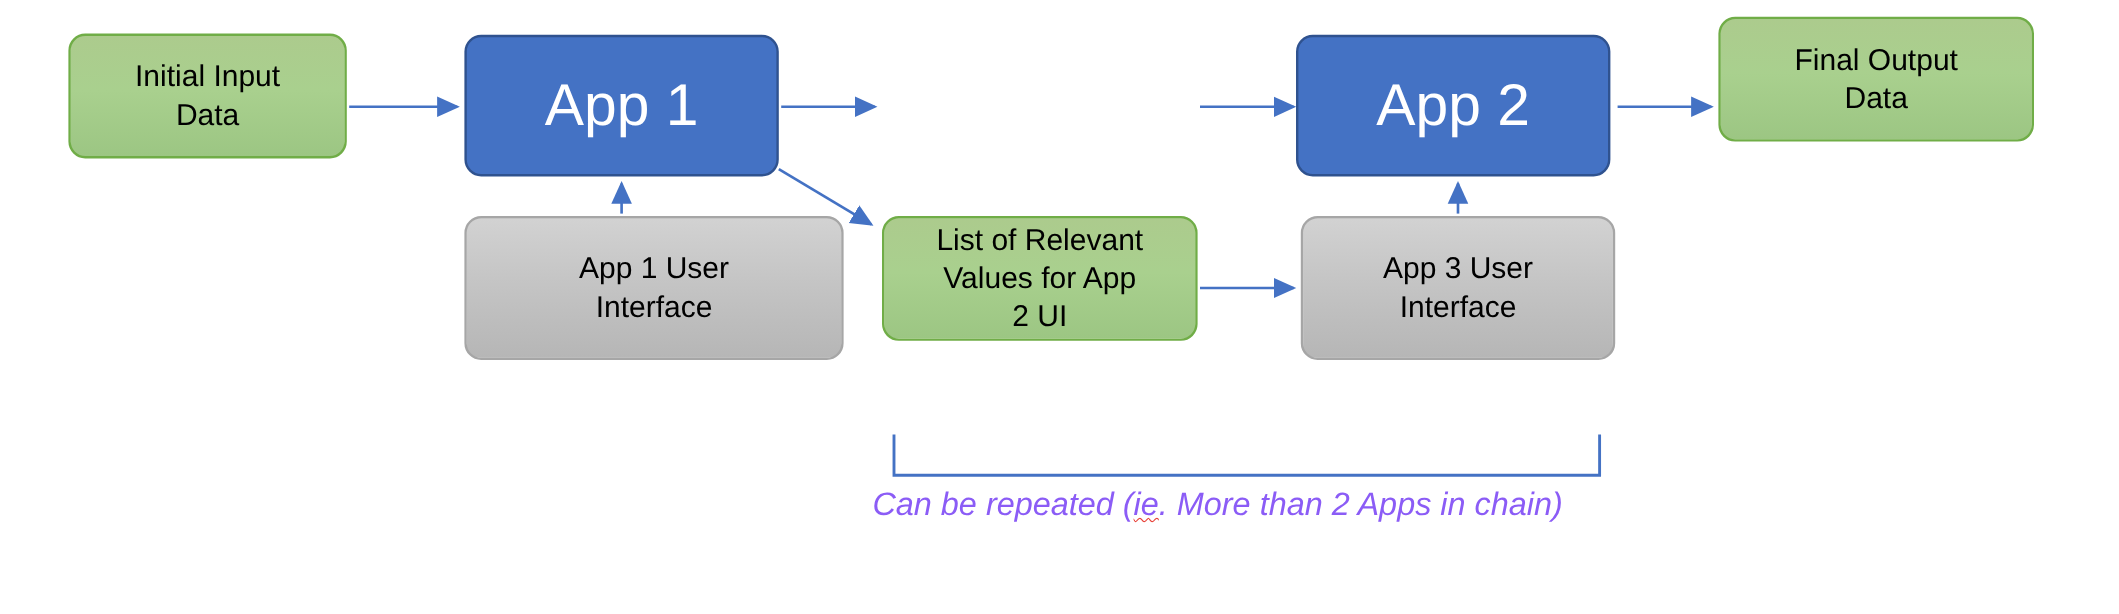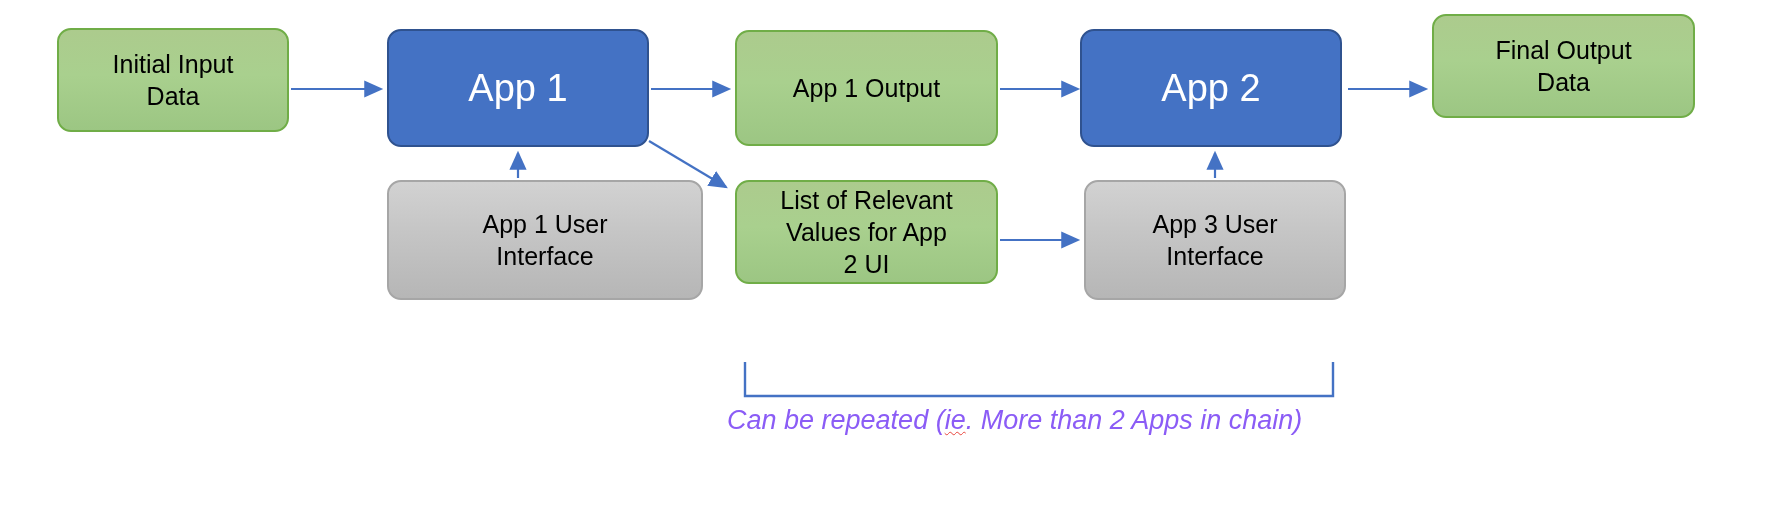--- a/index.html
+++ b/index.html
@@ -33,21 +33,21 @@
   .node.green {
     background: linear-gradient(180deg, #accb8d 0%, #a9d08e 45%, #9cc683 100%);
     border: 2px solid #70ad47;
     color: #000000;
     font-size: 25px;
   }
   .node.blue {
     background: #4472c4;
     border: 2px solid #2f528f;
     color: #ffffff;
-    font-size: 38px;
+    font-size: 49px;
   }
   .node.gray {
     background: linear-gradient(180deg, #d2d2d2 0%, #c6c6c6 40%, #b6b6b6 100%);
     border: 2px solid #a6a6a6;
     color: #000000;
     font-size: 25px;
   }
   #edges {
     position: absolute;
     left: 0;
@@ -96,21 +96,20 @@
     </g>
 
     <polyline points="745,362 745,396 1333,396 1333,362" stroke="#4472C4" stroke-width="2.4" fill="none"></polyline>
   </svg>
 
   <div class="node green" style="left:57px; top:28px; width:232px; height:104px;">Initial Input
 Data</div>
 
   <div class="node blue" style="left:387px; top:29px; width:262px; height:118px;">App 1</div>
 
-  <div class="node green" style="left:735px; top:30px; width:263px; height:116px;">App 1 Output</div>
 
   <div class="node blue" style="left:1080px; top:29px; width:262px; height:118px;">App 2</div>
 
   <div class="node green" style="left:1432px; top:14px; width:263px; height:104px;">Final Output
 Data</div>
 
   <div class="node gray" style="left:387px; top:180px; width:316px; height:120px;">App 1 User
 Interface</div>
 
   <div class="node green" style="left:735px; top:180px; width:263px; height:104px;">List of Relevant

